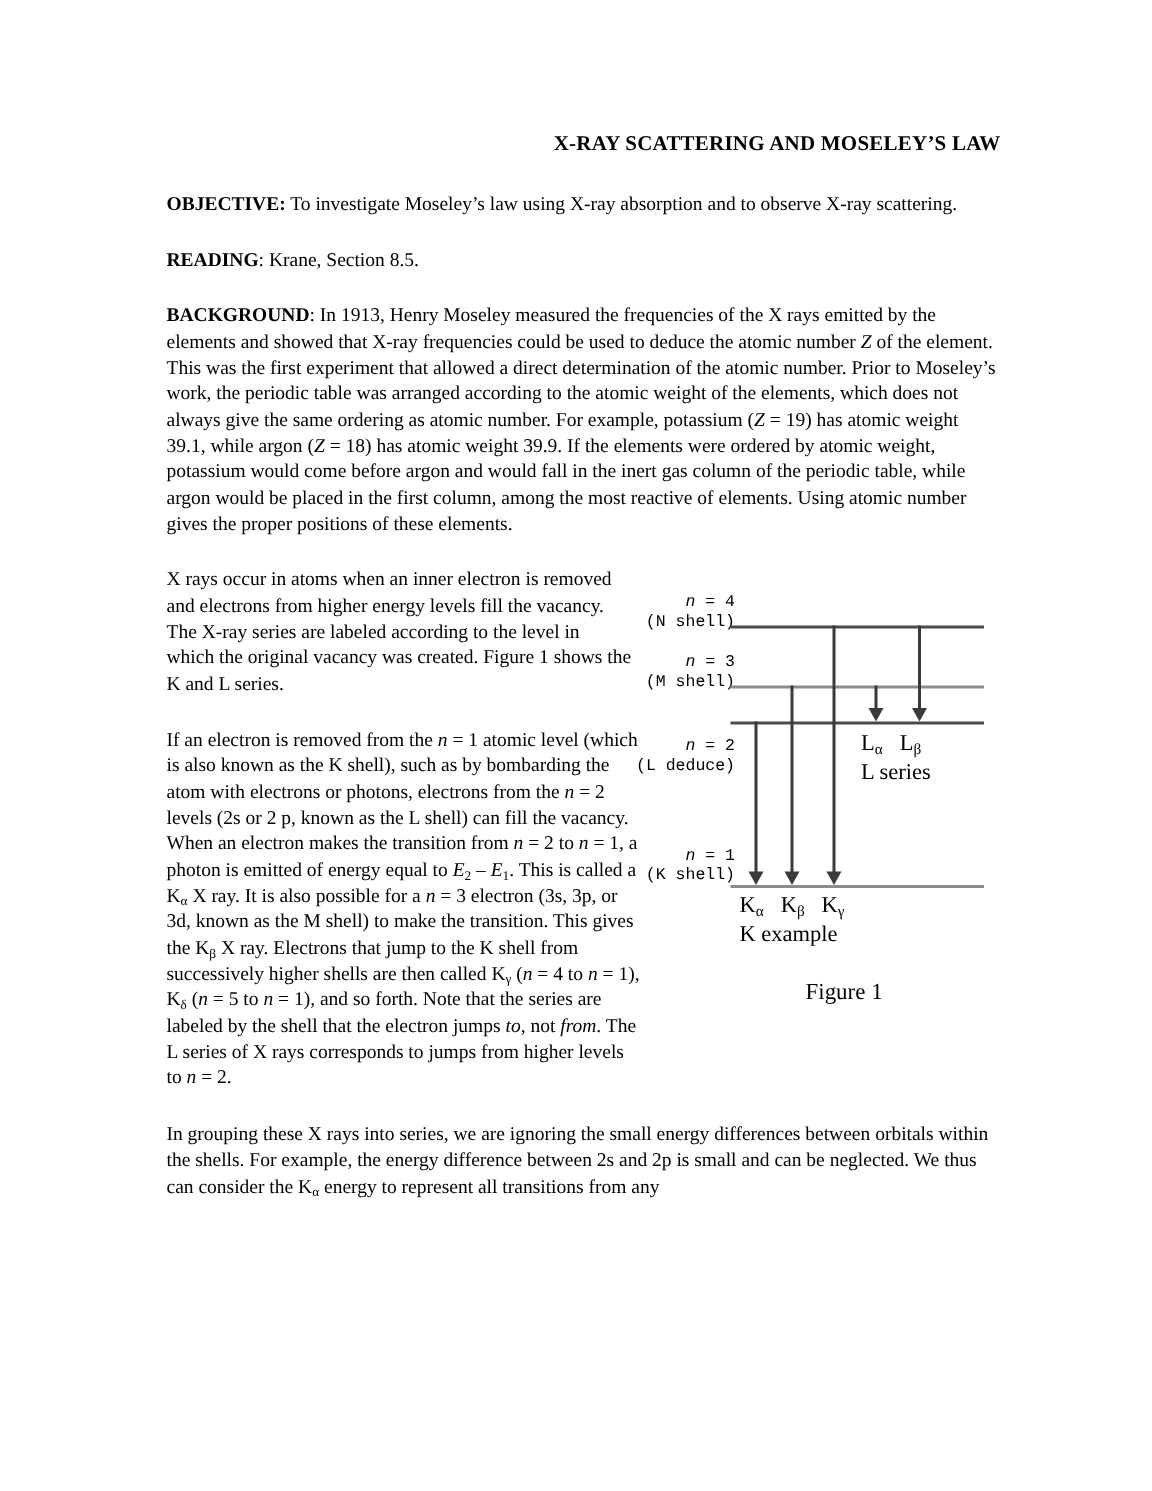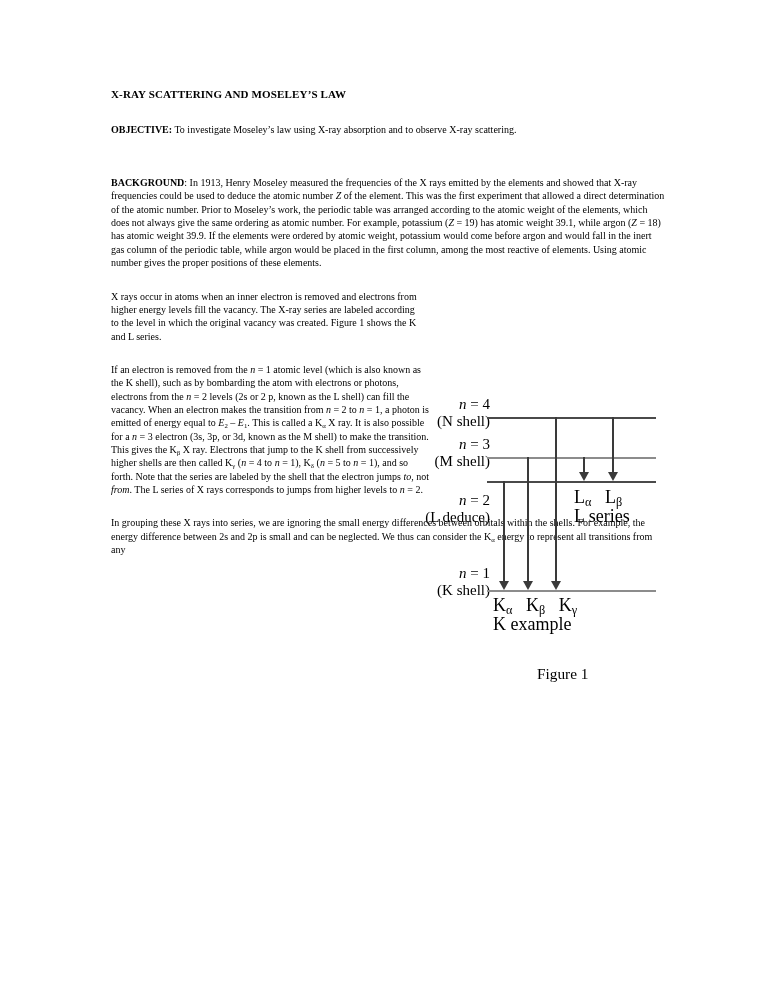--- a/index.html
+++ b/index.html
@@ -21,29 +21,29 @@
     width: 768px;
     height: 994px;
   }
   .content {
     position: absolute;
     left: 111px;
     top: 88px;
     width: 556px;
   }
   .doc-title {
-    font-size: 11px;
+    font-size: 14px;
     font-weight: bold;
-    text-align: left;
+    text-align: right;
     letter-spacing: 0.15px;
     margin: 0 0 0 0;
     line-height: 1.25;
   }
   p.para {
-    font-size: 10px;
+    font-size: 13px;
     line-height: 1.335;
     text-align: left;
     margin: 0;
   }
   .gap-lg { height: 21px; }
   .gap-md { height: 20px; }
   .gap-sm { height: 20px; }
   b.lead { font-weight: bold; }
   i.it { font-style: italic; }
   sub { font-size: 0.68em; line-height: 0; vertical-align: -0.28em; }
@@ -69,65 +69,66 @@
     height: 290px;
   }
   .lvl-line {
     position: absolute;
     background: #4a4a4a;
     height: 2px;
   }
   .lvl-line.thin { background: #8c8c8c; height: 1.6px; }
   .lvl-label {
     position: absolute;
-    font-size: 15px;
+    font-size: 11px;
     line-height: 1.14;
     text-align: right;
     white-space: nowrap;
+    font-family: Liberation Mono, monospace;
   }
   .vline {
     position: absolute;
     width: 1.7px;
     background: #3a3a3a;
   }
   .arrowhead {
     position: absolute;
     width: 0; height: 0;
     border-left: 5px solid transparent;
     border-right: 5px solid transparent;
     border-top: 9px solid #3a3a3a;
   }
   .series-lbl {
     position: absolute;
-    font-size: 18px;
+    font-size: 15px;
     white-space: nowrap;
     line-height: 1.2;
   }
   .fig-caption {
     position: absolute;
     font-size: 15.3px;
     white-space: nowrap;
-    margin-top: 12px;
   }
 </style>
 </head>
 <body>
 
 <div class="page">
 
   <div class="content">
 
     <div class="doc-title">X-RAY SCATTERING AND MOSELEY’S LAW</div>
 
     <div class="gap-lg"></div>
 
     <p class="para"><b class="lead">OBJECTIVE:</b><span> To investigate Moseley’s law using X-ray absorption and to observe X-ray scattering.</span></p>
 
     <div class="gap-md"></div>
 
+    <p class="para"><b class="lead">READING</b><span>: Krane, Section 8.5.</span></p>
 
     <div class="gap-md"></div>
 
     <p class="para"><b class="lead">BACKGROUND</b><span>: In 1913, Henry Moseley measured the frequencies of the X rays emitted by the elements and showed that X-ray frequencies could be used to deduce the atomic number </span><i class="it">Z</i><span> of the element.  This was the first experiment that allowed a direct determination of the atomic number.  Prior to Moseley’s work, the periodic table was arranged according to the atomic weight of the elements, which does not always give the same ordering as atomic number.  For example, potassium (</span><i class="it">Z</i><span> = 19) has atomic weight 39.1, while argon (</span><i class="it">Z</i><span> = 18) has atomic weight 39.9.  If the elements were ordered by atomic weight, potassium would come before argon and would fall in the inert gas column of the periodic table, while argon would be placed in the first column, among the most reactive of elements.  Using atomic number gives the proper positions of these elements.</span></p>
 
     <div class="gap-md"></div>
 
     <div class="wrap-region">
 
       <div class="col-text">

